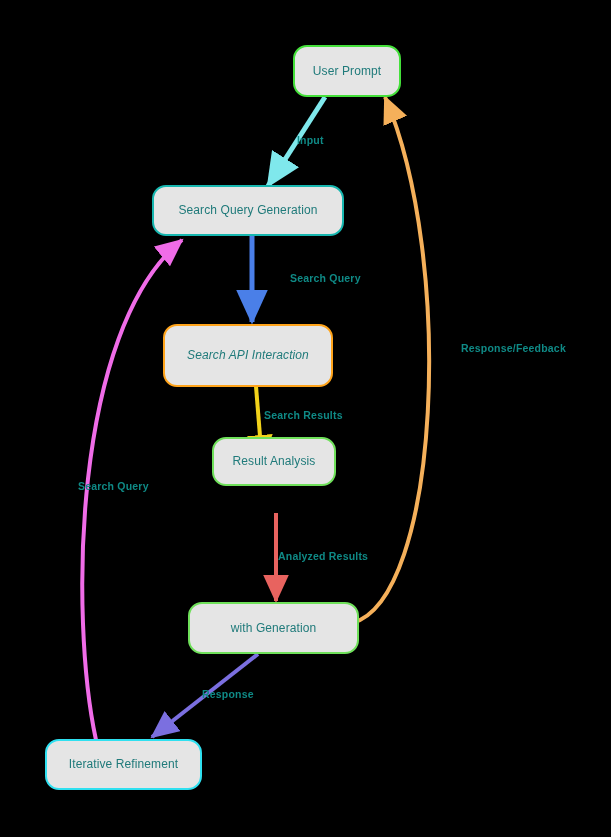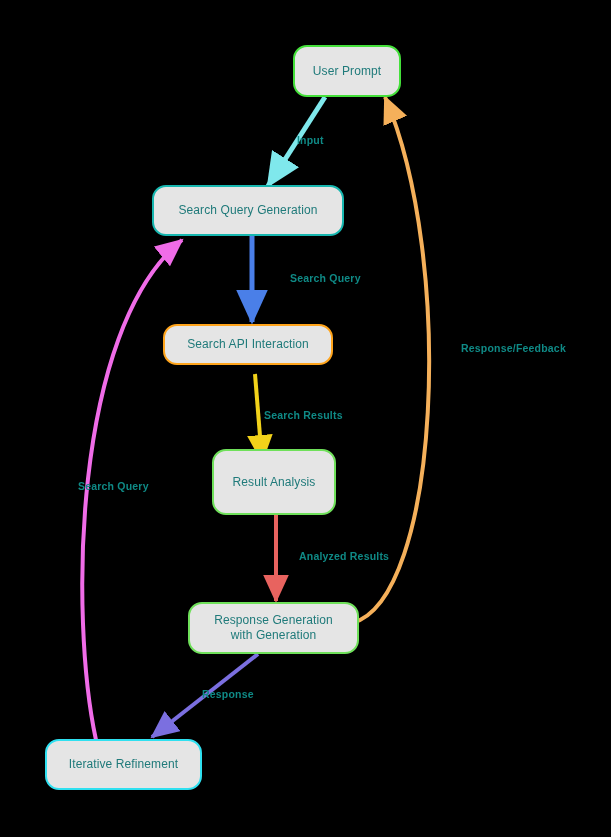--- a/index.html
+++ b/index.html
@@ -96,44 +96,43 @@
   </svg>
 
   <div class="node" style="left:293px; top:45px; width:108px; height:52px; border-color:#44e03a;">
     <span>User Prompt</span>
   </div>
 
   <div class="node" style="left:152px; top:185px; width:192px; height:51px; border-color:#17b7b0;">
     <span>Search Query Generation</span>
   </div>
 
-  <div class="node" style="left:163px; top:324px; width:170px; height:41px; border-color:#ffa41b;">
+  <div class="node" style="left:163px; top:324px; width:170px; height:63px; border-color:#ffa41b;font-style:italic;">
     <span>Search API Interaction</span>
   </div>
 
-  <div class="node" style="left:212px; top:449px; width:124px; height:66px; border-color:#6fe05a;justify-content:center;">
+  <div class="node" style="left:212px; top:437px; width:124px; height:49px; border-color:#6fe05a;justify-content:center;">
     <span>Result Analysis</span>
   </div>
 
   <div class="node" style="left:188px; top:602px; width:171px; height:52px; border-color:#6fe05a; flex-direction:column;">
-    <span>Response Generation</span>
     <span>with Generation</span>
   </div>
 
   <div class="node" style="left:45px; top:739px; width:157px; height:51px; border-color:#2fe0f0;">
     <span>Iterative Refinement</span>
   </div>
 
   <div class="edge-label" style="left:297px; top:134px;">Input</div>
 
   <div class="edge-label" style="left:246px; top:272px;padding-left:44px;">Search Query</div>
 
   <div class="edge-label" style="left:264px; top:409px;text-align:center;">Search Results</div>
 
-  <div class="edge-label" style="left:278px; top:550px;margin-left:21px;">Analyzed Results</div>
+  <div class="edge-label" style="left:278px; top:550px;">Analyzed Results</div>
 
   <div class="edge-label" style="left:202px; top:688px;">Response</div>
 
   <div class="edge-label" style="left:78px; top:480px;">Search Query</div>
 
   <div class="edge-label" style="left:448px; top:342px;padding-left:13px;">Response/Feedback</div>
 
 </div>
 
 </body></html>

